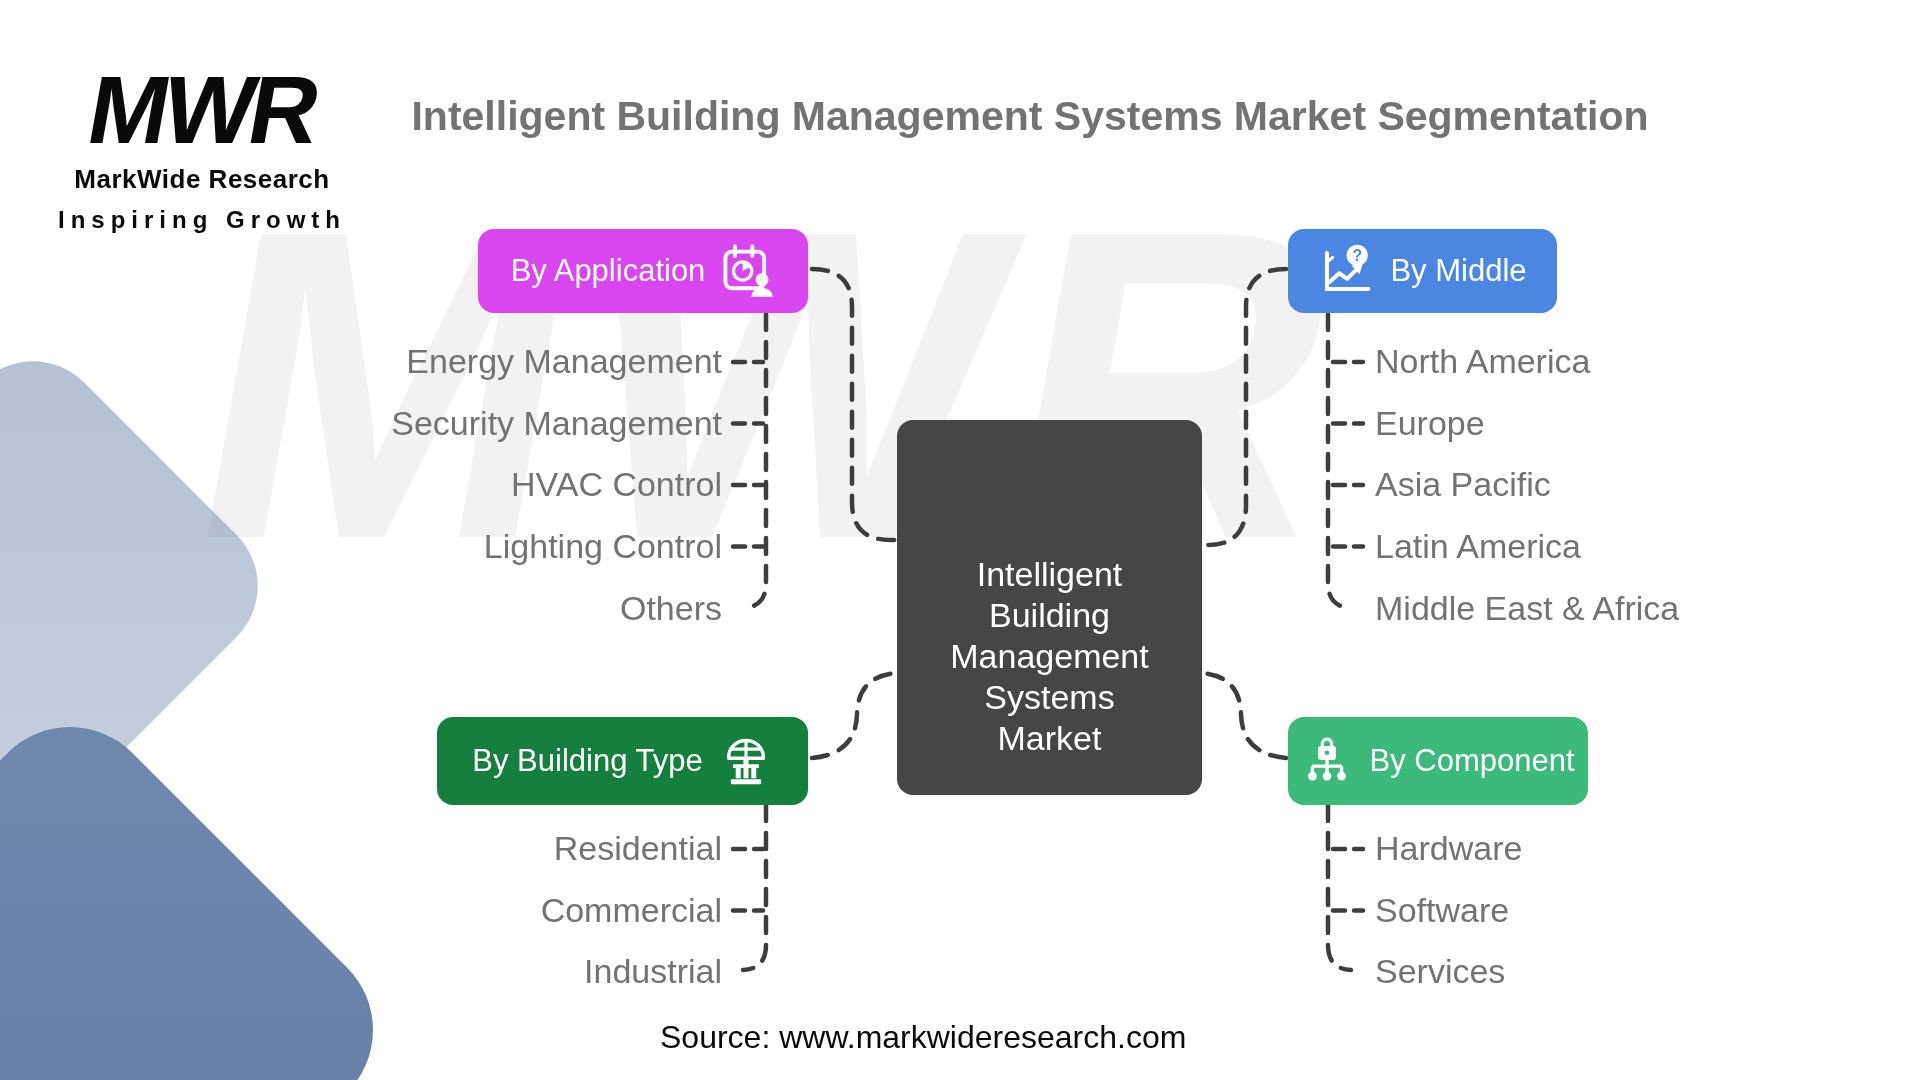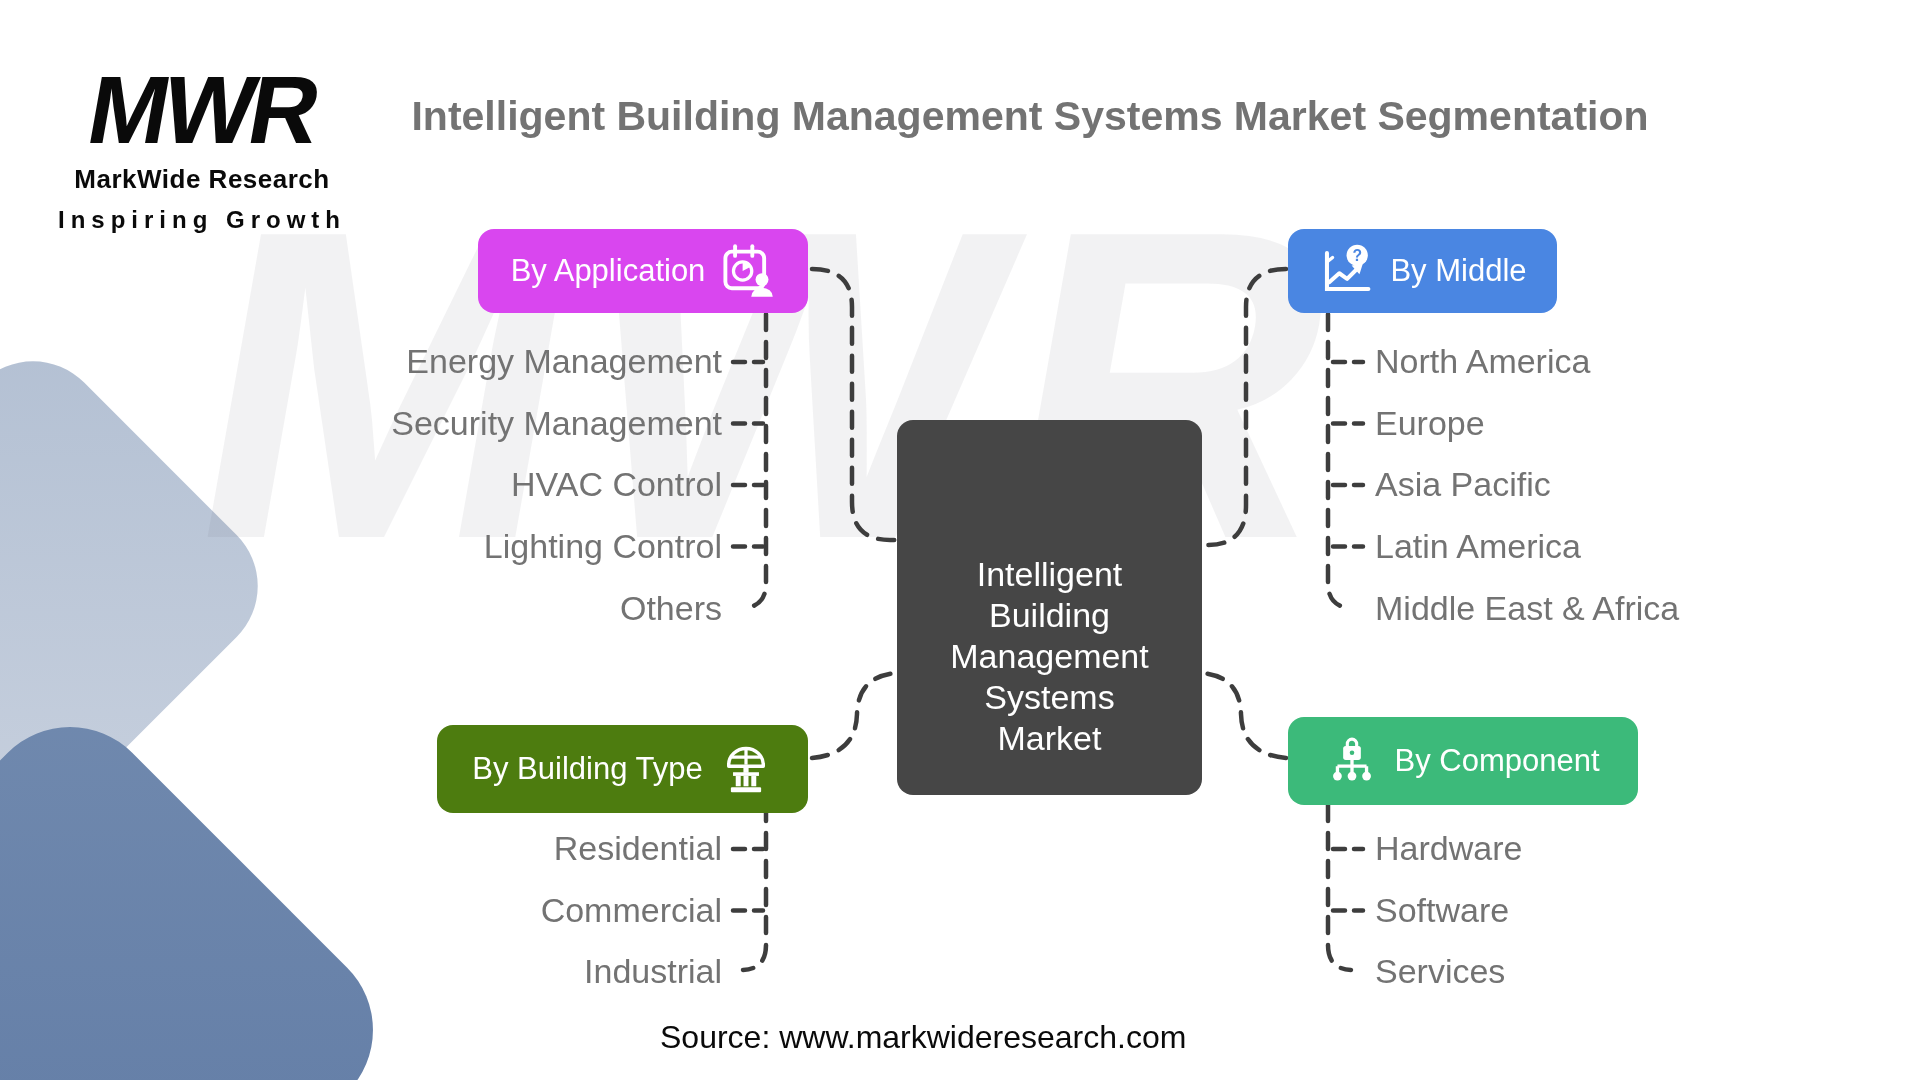--- a/index.html
+++ b/index.html
@@ -39,21 +39,21 @@
   .wire{fill:none;stroke:#3d3d3d;stroke-width:4.5;stroke-dasharray:16 12;stroke-linecap:round;}
   .tick{fill:none;stroke:#3d3d3d;stroke-width:4.5;stroke-dasharray:12 9;stroke-linecap:round;}
   
   .badge{
     position:absolute;display:flex;align-items:center;justify-content:center;gap:16px;
     border-radius:16px;color:#fff;font-size:31px;
   }
   .badge-application{left:478px;top:229px;width:330px;height:84px;}
   .badge-region{left:1288px;top:229px;width:269px;height:84px;}
   .badge-building{left:437px;top:717px;width:371px;height:88px;}
-  .badge-component{left:1288px;top:717px;width:350px;height:88px;}
+  .badge-component{left:1288px;top:717px;width:300px;height:88px;}
   .badge svg{display:block;}
   .q-glyph{fill:#4a86e2;font-size:14px;font-weight:bold;font-family:"Liberation Sans",sans-serif;}
   
   .node{
     position:absolute;left:897px;top:420px;width:305px;height:375px;
     background:#464646;border-radius:16px;box-sizing:border-box;
     color:#fff;font-size:34px;line-height:41px;text-align:center;
     padding-top:134px;white-space:pre-line;
   }
   
@@ -137,21 +137,21 @@
       <path d="M8,17 L13,13" fill="none" stroke="#fff" stroke-width="3" stroke-linecap="round"></path>
       <path d="M10,35 L19,27 L26,32 L35,23" fill="none" stroke="#fff" stroke-width="3.6" stroke-linecap="round" stroke-linejoin="round"></path>
       <path d="M30,20 L40,18.5 L37,28 Z" fill="#fff"></path>
       <circle cx="35" cy="11" r="9.5" fill="#fff"></circle>
       <text class="q-glyph" x="35" y="16" text-anchor="middle">?</text>
     </svg>
   </span>
   <span>By Middle</span>
 </div>
 
-<div class="badge badge-building" style="background: #4d7c0f; margin-top: 8px;">
+<div class="badge badge-building" style="background: #15803d;">
   <span>By Building Type</span>
   <span>
     <svg width="54" height="54" viewBox="0 0 50 50">
       <path d="M9,21 A16,15 0 0 1 41,21 L41,22.5 L9,22.5 Z" fill="none" stroke="#fff" stroke-width="3.2" stroke-linejoin="round"></path>
       <path d="M25,5.5 V21" stroke="#fff" stroke-width="3" fill="none"></path>
       <path d="M11.5,14 H38.5" stroke="#fff" stroke-width="3" fill="none"></path>
       <rect x="22.6" y="22.5" width="4.8" height="6" fill="#fff"></rect>
       <rect x="13" y="28" width="24" height="3.4" fill="#fff"></rect>
       <rect x="15.5" y="31.5" width="4.6" height="9.5" fill="#fff"></rect>
       <rect x="22.7" y="31.5" width="4.6" height="9.5" fill="#fff"></rect>

